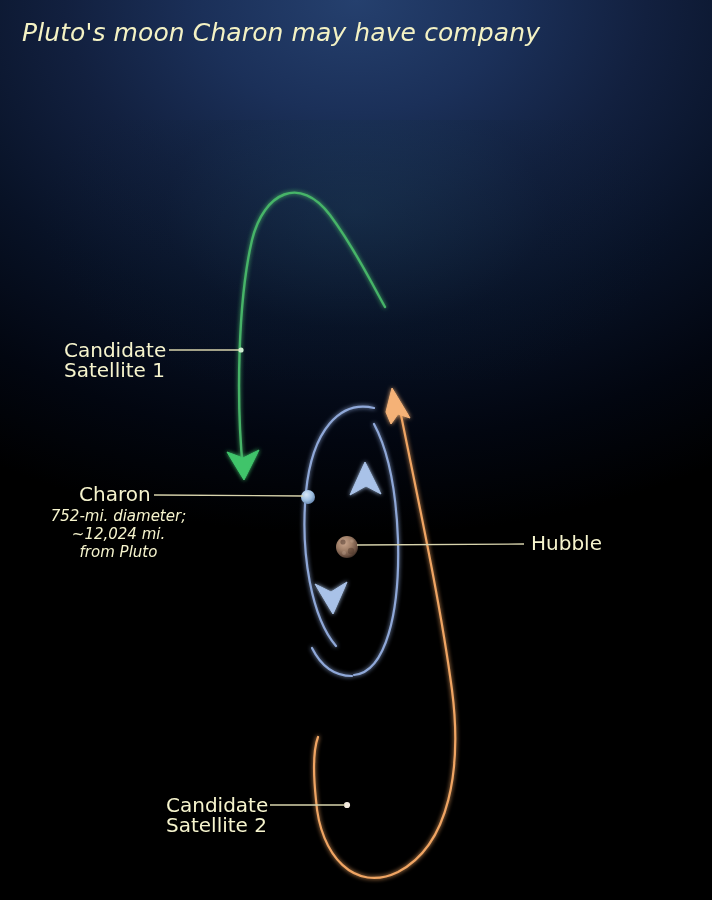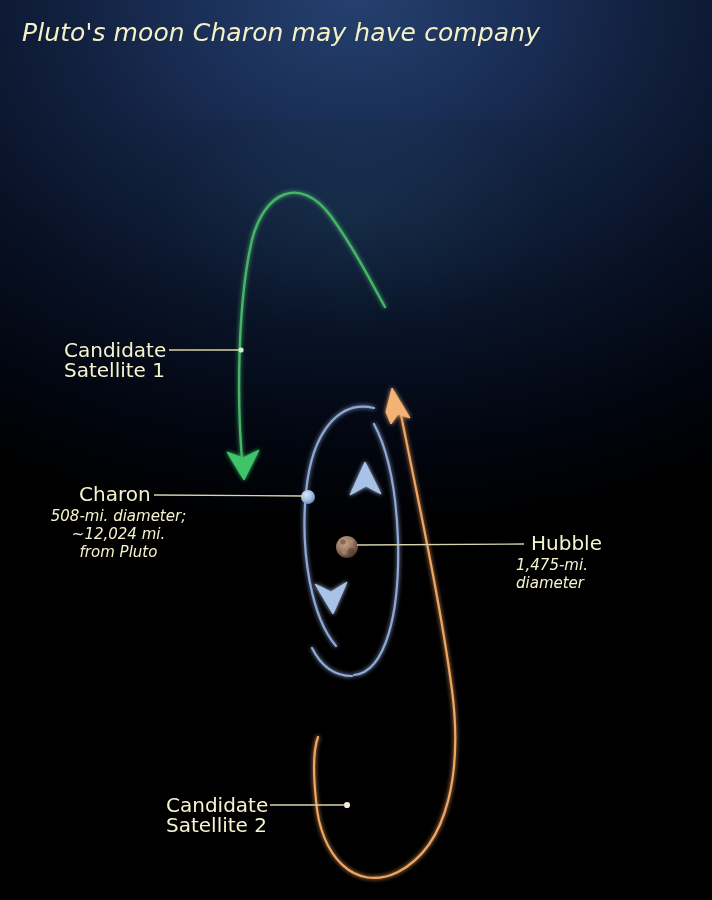--- a/index.html
+++ b/index.html
@@ -155,22 +155,20 @@
 
 
   <div class="txt lbl" id="lbl-cs1">Candidate
 Satellite 1</div>
 
   <div class="txt lbl" id="lbl-cs2">Candidate
 Satellite 2</div>
 
   <div class="txt lbl" id="lbl-charon">Charon</div>
 
-  <div class="txt sub" id="sub-charon">508-mi. diameter;
+  <div class="txt sub" id="sub-charon">752-mi. diameter;
 ~12,024 mi.
 from Pluto</div>
 
   <div class="txt lbl" id="lbl-pluto">Hubble</div>
 
-  <div class="txt sub" id="sub-pluto">1,475-mi.
-diameter</div>
 
 </div>
 
 </body></html>

